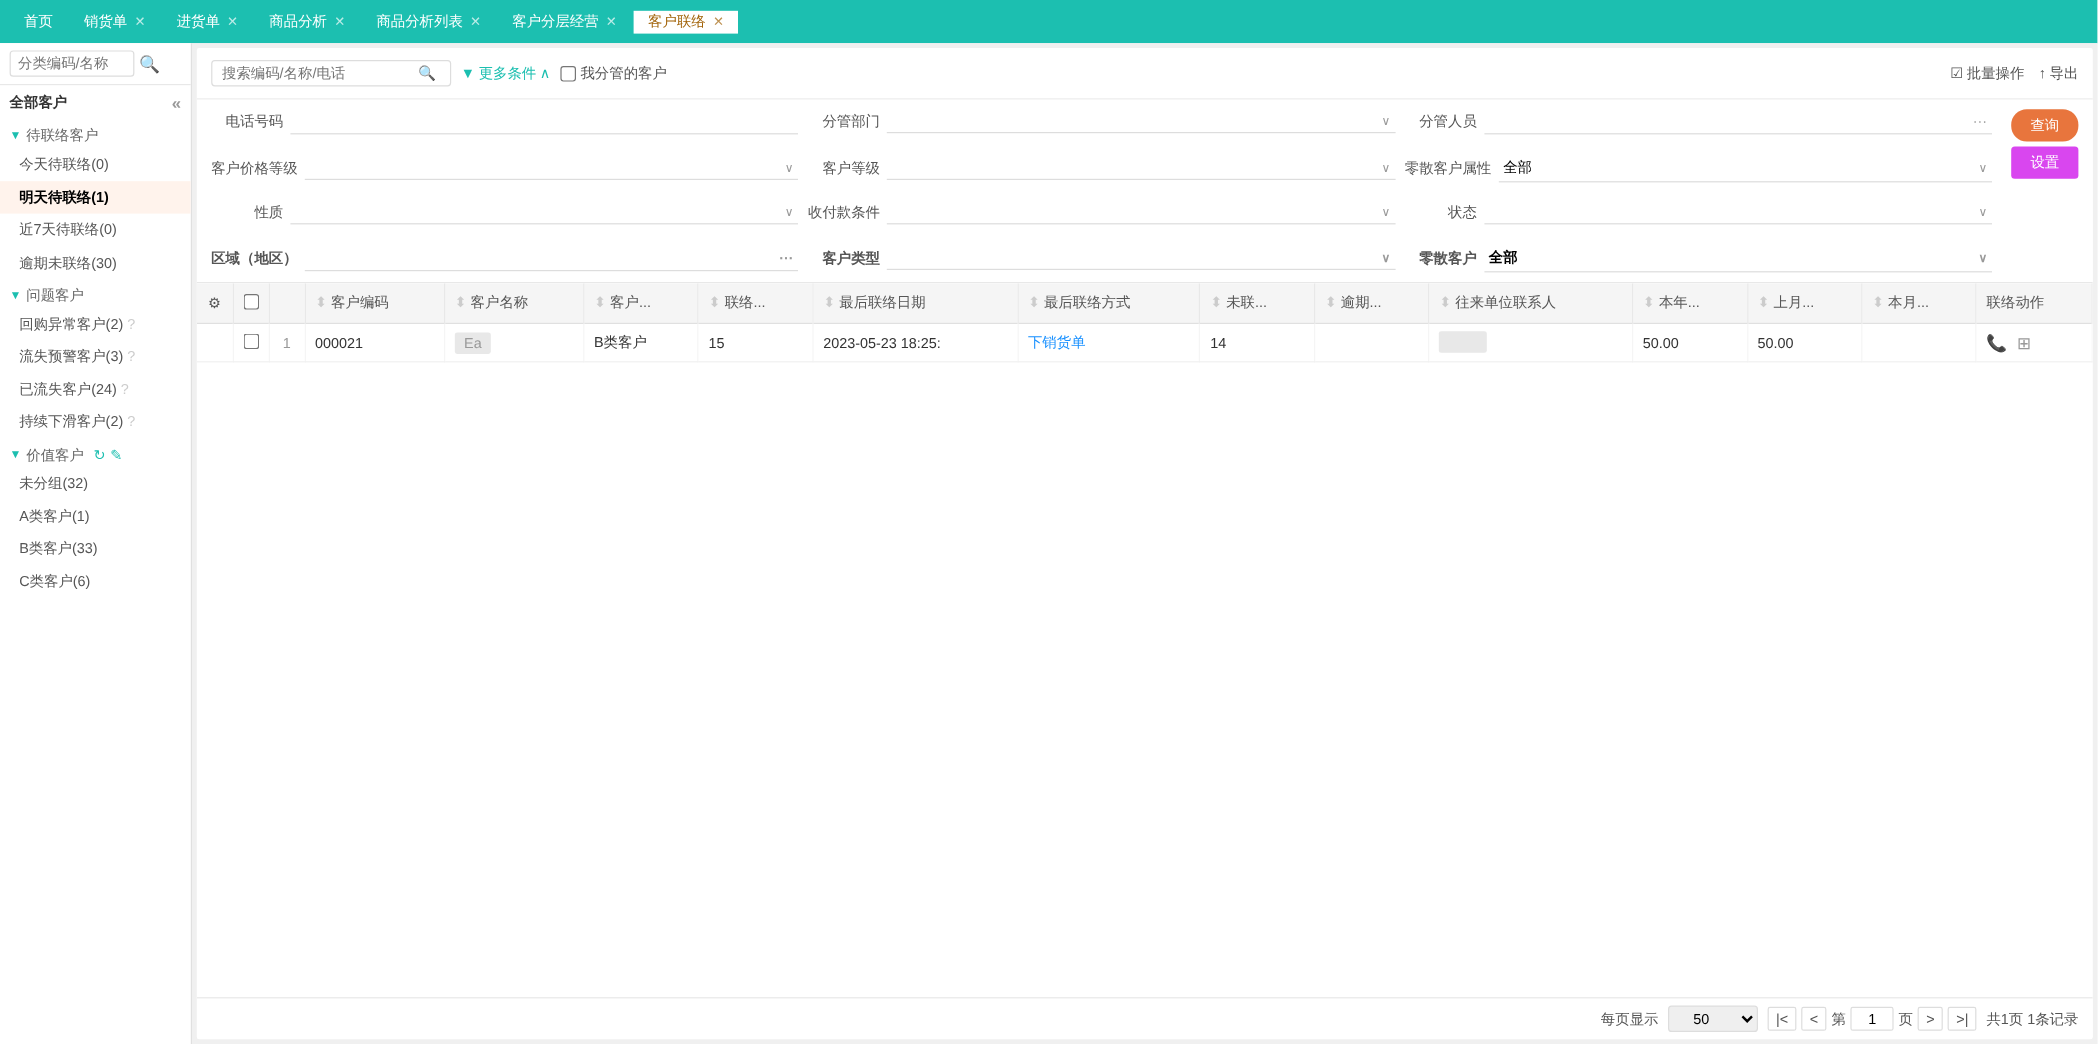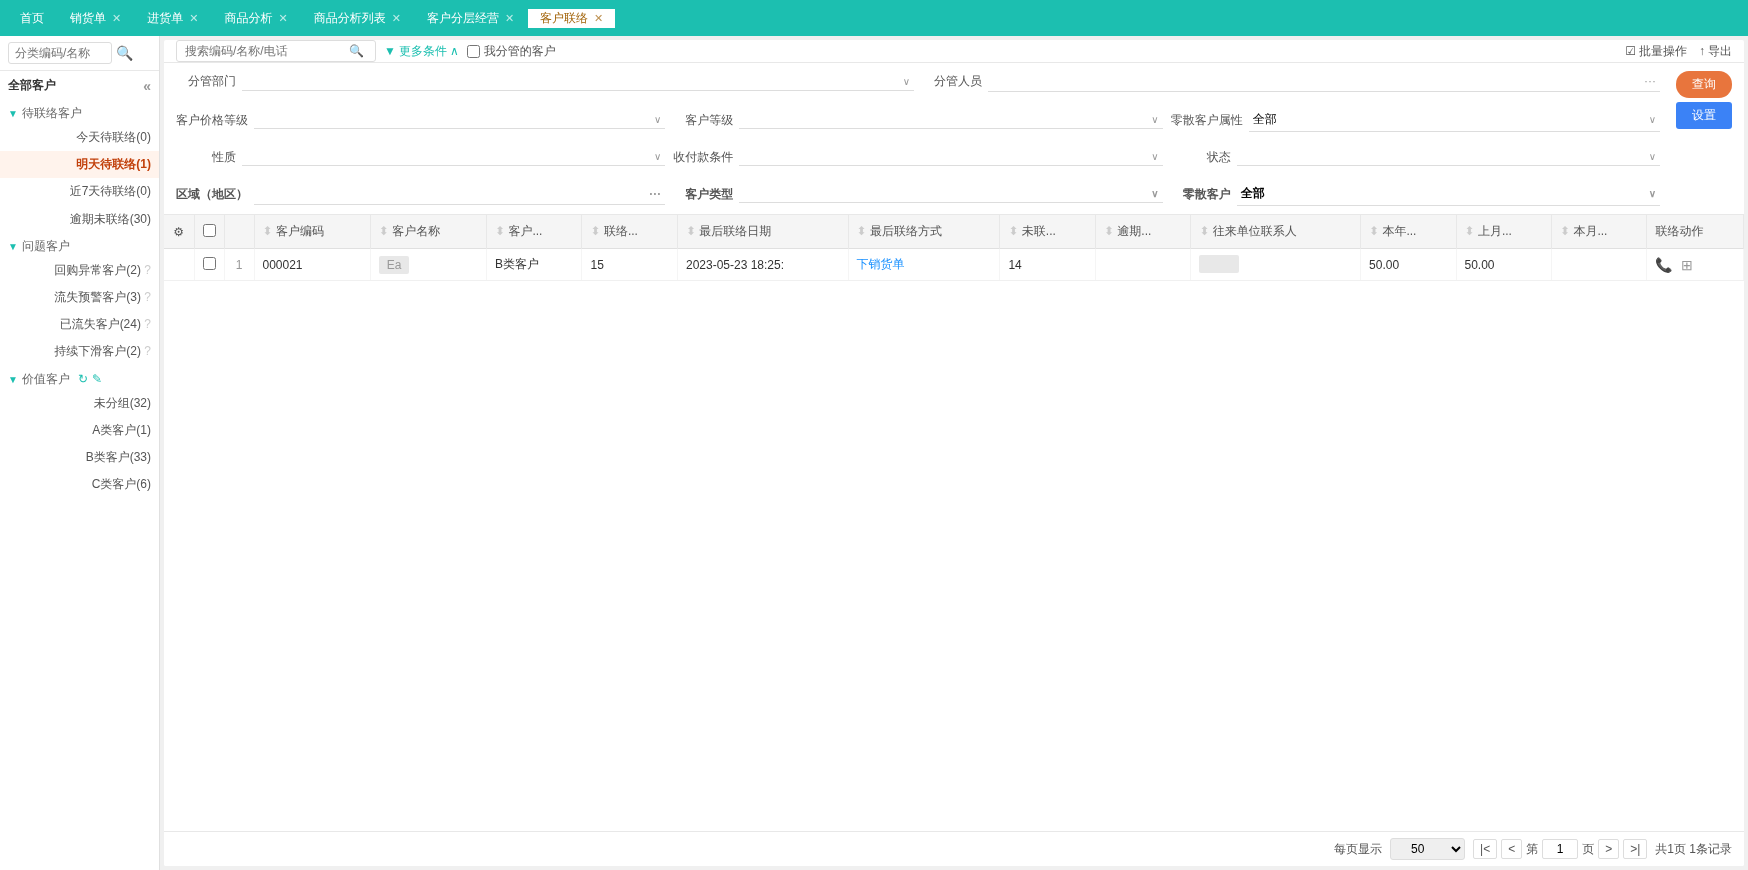--- a/index.html
+++ b/index.html
@@ -84,40 +84,39 @@
       align-items: center;
       gap: 4px;
     }
     .sidebar-group-title .triangle { color: #1cbfb0; font-size: 10px; }
     .sidebar-item {
       padding: 4px 8px 4px 16px;
       cursor: pointer;
       color: #555;
       font-size: 12px;
       line-height: 1.6;
-      text-align: right;
-    }
-    .sidebar-item.active { background: #fff3ec; color: #c2410c; font-weight: bold; }
+    }
+    .sidebar-item.active { background: #fff3ec; color: #000000; font-weight: bold; }
 
     
     .content-area {
       flex: 1;
       display: flex;
       flex-direction: column;
       overflow: hidden;
       background: #fff;
       margin: 4px;
       border-radius: 2px;
     }
 
     
     .toolbar {
       display: flex;
       align-items: center;
-      padding: 0 12px;
+      padding: 10px 12px;
       border-bottom: 1px solid #e8e8e8;
       gap: 8px;
       flex-wrap: wrap;
     }
     .toolbar-search {
       display: flex;
       align-items: center;
       border: 1px solid #ddd;
       border-radius: 3px;
       padding: 3px 8px;
@@ -225,21 +224,21 @@
       background: #e8753d;
       color: #fff;
       border: none;
       padding: 5px 16px;
       border-radius: 13px;
       cursor: pointer;
       font-size: 12px;
       white-space: nowrap;
     }
     .set-btn {
-      background: #3b82f6;
+      background: #d946ef;
       color: #fff;
       border: none;
       padding: 5px 16px;
       border-radius: 3px;
       cursor: pointer;
       font-size: 12px;
       white-space: nowrap;
     }
     .btn-group { display: flex; flex-direction: column; gap: 4px; margin-left: 8px; }
 
@@ -450,20 +449,24 @@
           <span>导出</span>
         </div>
       </div>
     </div>
 
     <div class="filter-area">
       <div class="filter-with-actions">
         <div class="filter-section">
 
           <div class="filter-row">
+            <div class="filter-item">
+              <span class="filter-label">电话号码</span>
+              <input class="filter-input" type="text" style="min-width: 280px;">
+            </div>
             <div class="filter-item">
               <span class="filter-label">分管部门</span>
               <div class="filter-select" style="min-width:200px;">
                 <span></span>
                 <span class="chevron-down">∨</span>
               </div>
             </div>
             <div class="filter-item">
               <span class="filter-label">分管人员</span>
               <div class="filter-select" style="min-width:200px;">

